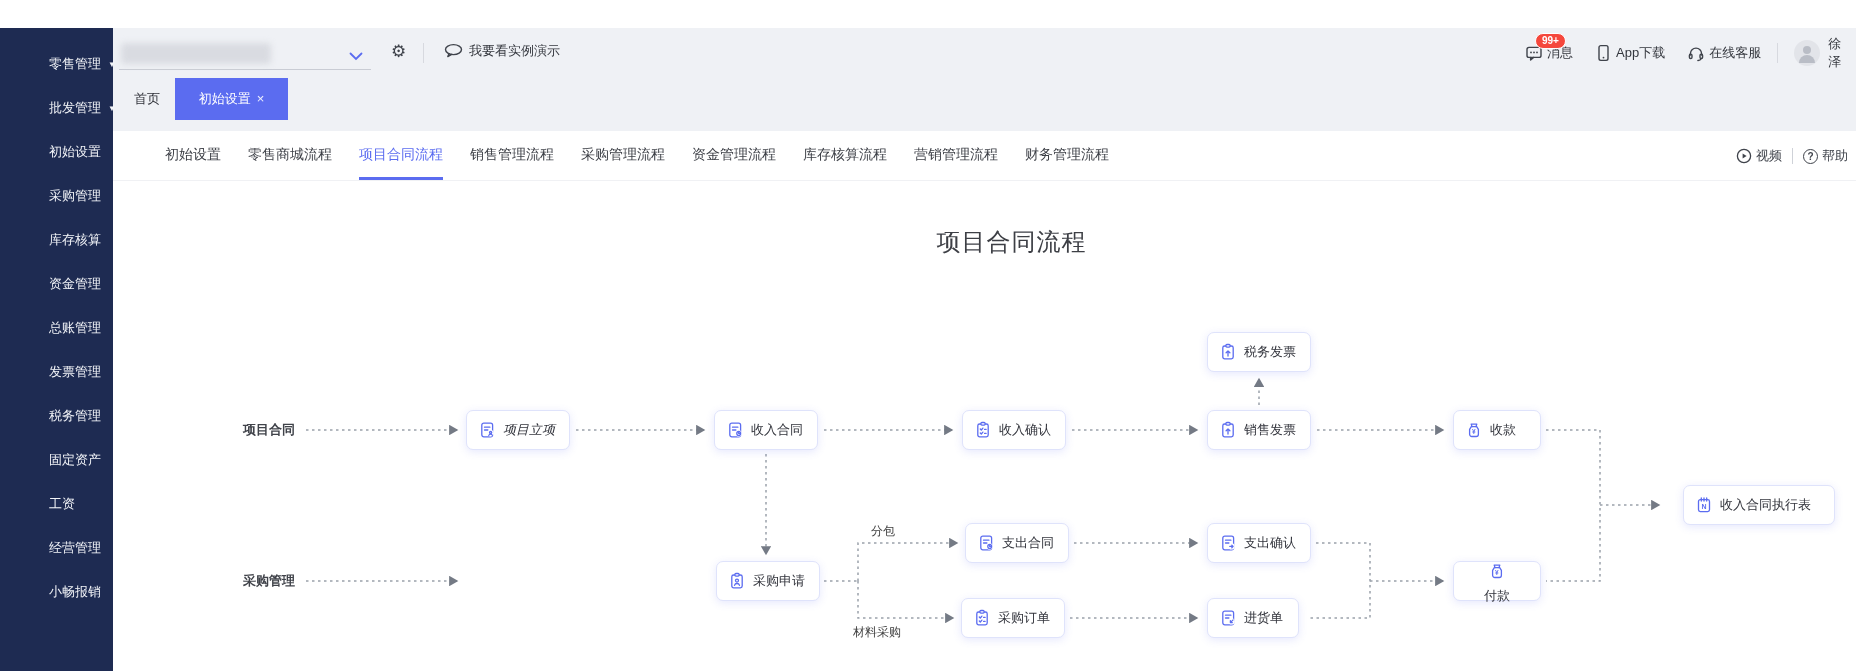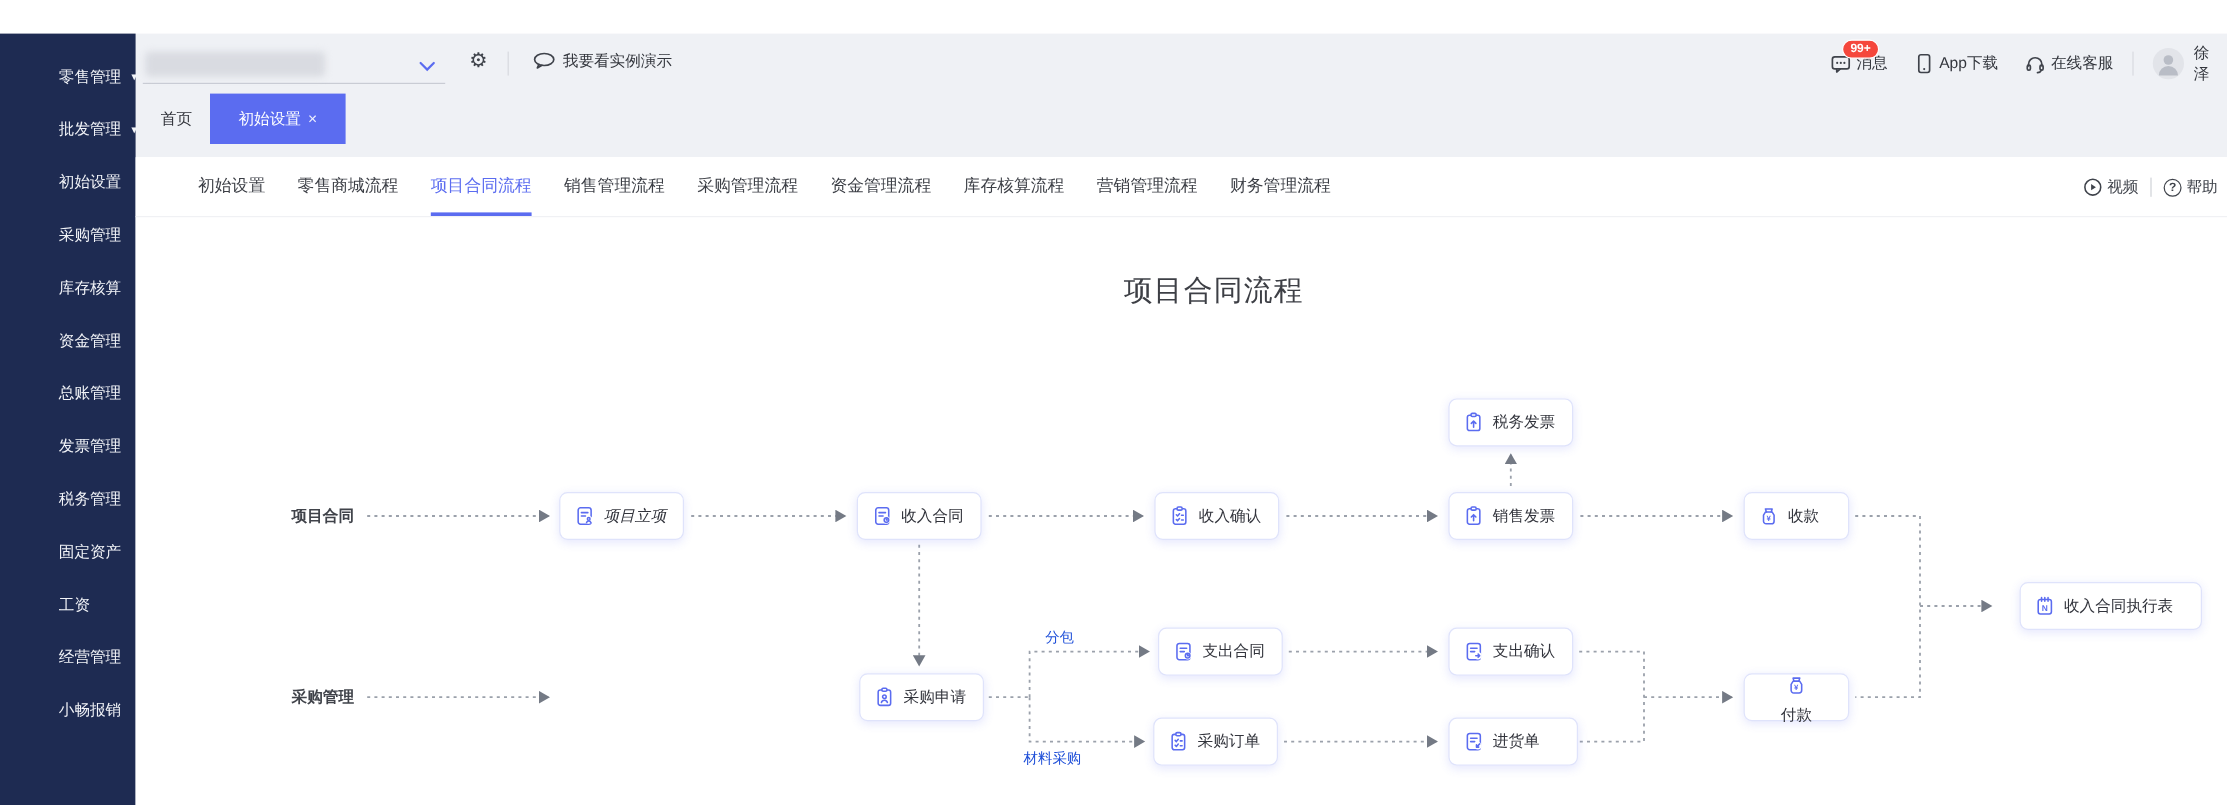--- a/index.html
+++ b/index.html
@@ -55,21 +55,21 @@
   .tool-div { width:1px; height:16px; background:#cfd2d8; }
   .qmark { display:inline-block; width:15px; height:15px; border:1.3px solid #3f434b; border-radius:50%;
     font-size:10px; line-height:13px; text-align:center; font-weight:bold; }
 
   .flow-title { position:absolute; left:0; right:0; top:95px; text-align:center; transform:translateX(27px);
     font-size:24px; font-weight:500; color:#3d3f45; letter-spacing:1px; }
 
   .edges { position:absolute; left:0; top:0; pointer-events:none; }
 
   .lane-label { position:absolute; font-size:13px; font-weight:600; color:#40434a; height:26px; line-height:26px; }
-  .branch-label { position:absolute; font-size:12px; color:#1d4ed8; }
+  .branch-label { position:absolute; font-size:12px; color:#404040; }
 
   .fnode { position:absolute; height:40px; background:#fff; border:1px solid #dfe3fb; border-radius:7px;
     box-shadow:0 2px 8px rgba(99,110,240,.16); display:flex; align-items:center; gap:7px; padding:0 11px;
     font-size:13px; color:#33353d; cursor:pointer; white-space:nowrap; }
   .nicon { width:18px; height:18px; flex:0 0 18px; }
 </style>
 </head>
 <body>
 
 <svg width="0" height="0" style="position:absolute">
@@ -352,21 +352,21 @@
         <use href="#sym-doc-arrow"></use>
       </svg>
     <span>支出确认</span>
   </div>
   <div class="fnode" style="left:848px; top:467px; width:104px;">
     <svg class="nicon">
         <use href="#sym-clipboard-check"></use>
       </svg>
     <span>采购订单</span>
   </div>
-  <div class="fnode" style="left:1094px; top:467px; width:108px;">
+  <div class="fnode" style="left:1094px; top:467px; width:92px;">
     <svg class="nicon">
         <use href="#sym-doc-return"></use>
       </svg>
     <span>进货单</span>
   </div>
   <div class="fnode" style="left:1340px; top:430px; width:88px;flex-direction:column;">
     <svg class="nicon">
         <use href="#sym-money-pouch"></use>
       </svg>
     <span>付款</span>

